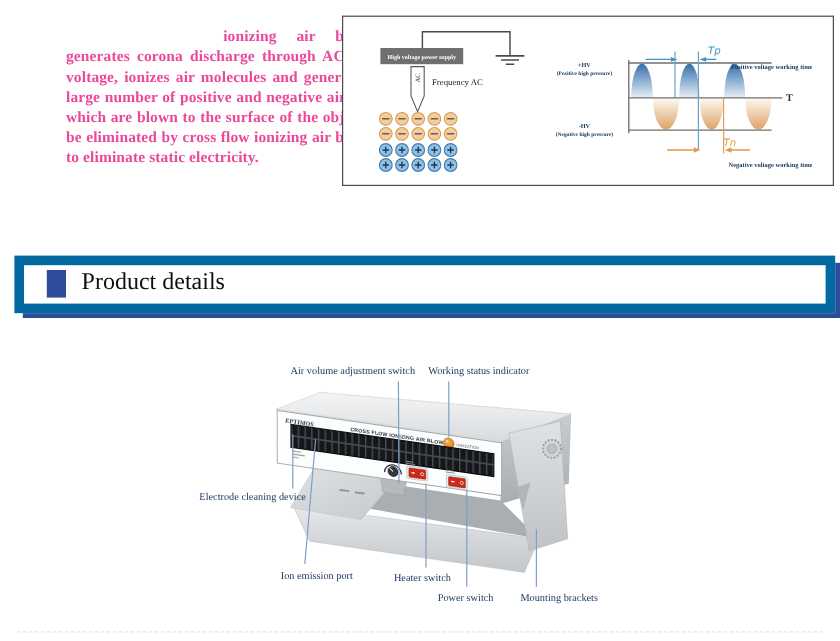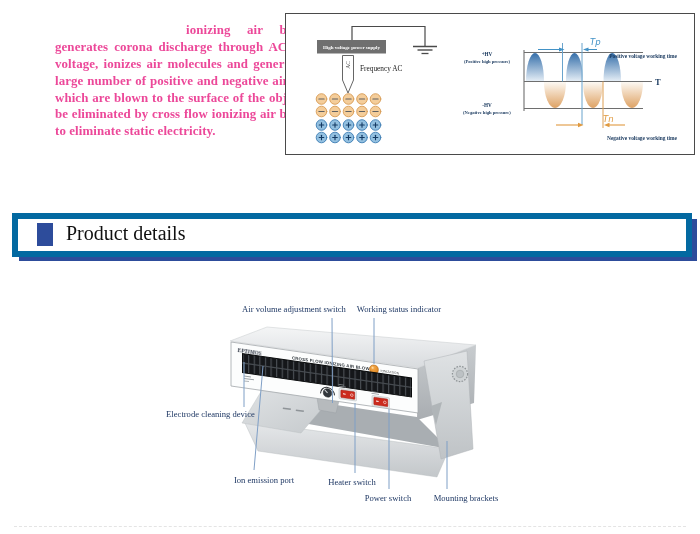--- a/index.html
+++ b/index.html
@@ -4,21 +4,21 @@
 <style>
   html,body{margin:0;padding:0;}
   body{width:700px;height:534px;position:relative;background:#ffffff;overflow:hidden;
        font-family:"Liberation Serif", serif;}
   .intro{position:absolute;left:12px;top:9px;width:263px;font-size:12.9px;line-height:16.9px;
          text-align:justify;text-indent:131px;color:#ec4899;font-weight:600;letter-spacing:.1px;margin-left:43px;}
   .diagram-box{position:absolute;left:285px;top:13px;width:410px;height:142px;
                border:1.5px solid #4a4a4a;background:#fff;box-sizing:border-box;}
   .diagram-box svg{display:block;}
   .section-bar{position:absolute;left:12px;top:213px;width:668px;height:32px;background:#fff;
-               border:6px solid #0369a1;box-shadow:6px 5px 0 -1px #2d4c9b;}
+               border:8px solid #0369a1;box-shadow:6px 5px 0 -1px #2d4c9b;}
   .section-accent{position:absolute;left:19px;top:4px;width:16px;height:23px;background:#2d4c9b;}
   .section-title{position:absolute;left:48px;top:3px;font-size:20px;color:#101010;}
   .product-area{position:absolute;left:0;top:290px;width:700px;height:244px;}
   .bottom-rule{position:absolute;left:14px;right:14px;top:526px;border-top:1px dashed #e4e4e4;}
   .svgtext{font-family:"Liberation Serif",serif;}
   .hand{font-family:"DejaVu Sans",sans-serif;}
 </style>
 </head>
 <body>
 

